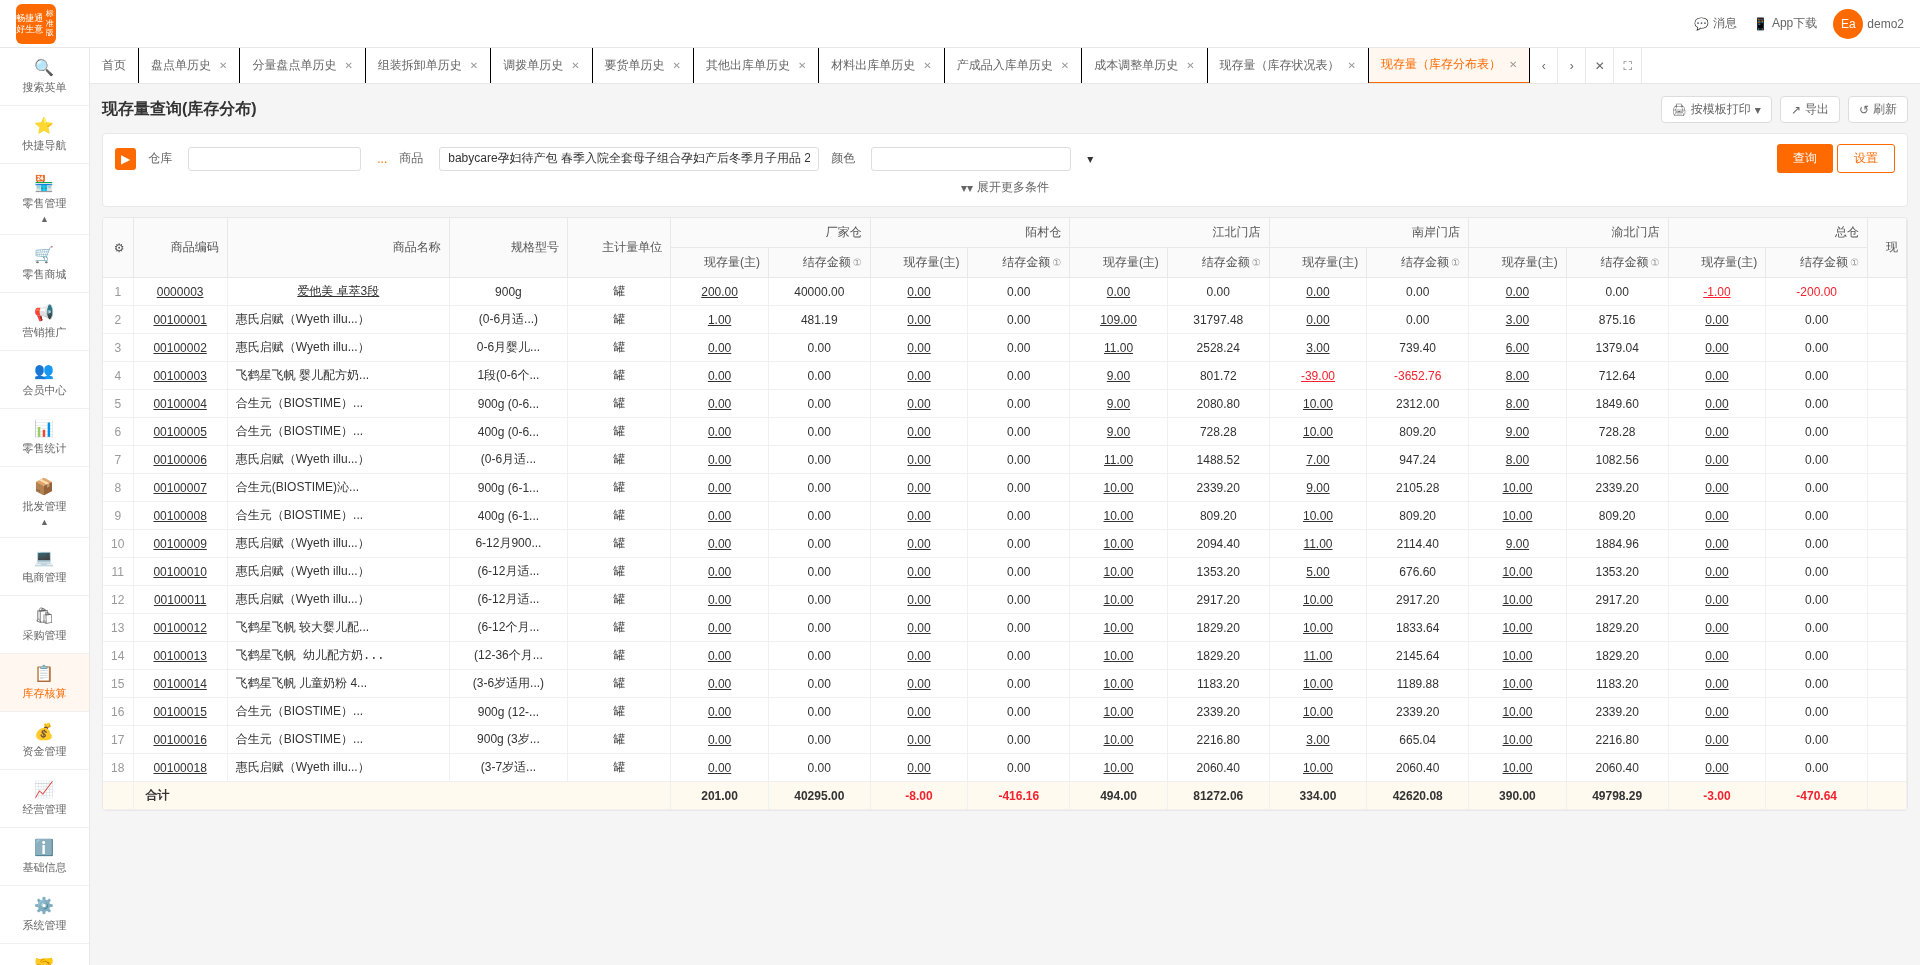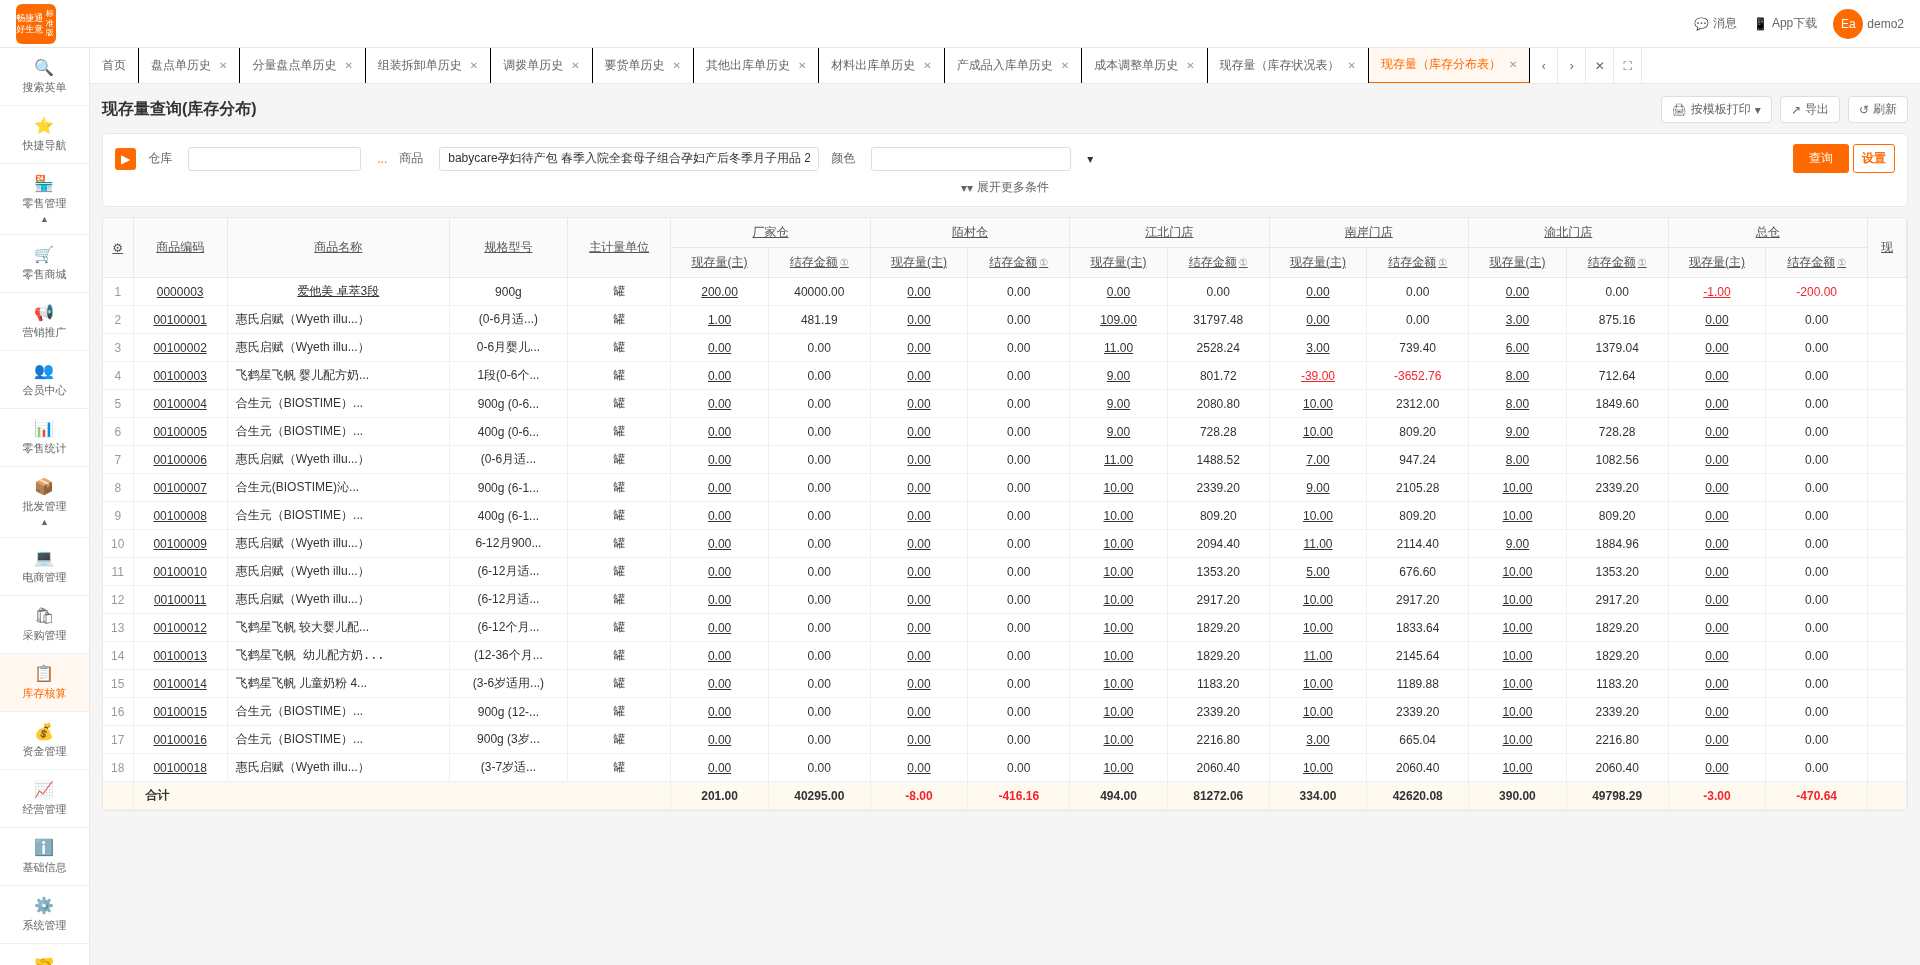--- a/index.html
+++ b/index.html
@@ -131,46 +131,45 @@
       color: #666; cursor: pointer; font-size: 12px;
       margin-top: 6px;
       justify-content: center;
     }
     .query-btn {
       background: #ff6a00; color: #fff; border: none;
       border-radius: 3px; padding: 5px 16px; cursor: pointer; font-size: 12px;
     }
     .settings-btn {
       background: #fff; color: #ff6a00; border: 1px solid #ff6a00;
-      border-radius: 3px; padding: 5px 8px; cursor: pointer; font-size: 12px; font-weight: bold;
+      border-radius: 3px; padding: 5px 16px; cursor: pointer; font-size: 12px;
     }
     .filter-btns { display: flex; flex-direction: row; gap: 4px; margin-left: auto; }
 
     
     .table-wrap {
       background: #fff;
       border: 1px solid #e8e8e8;
       border-radius: 4px;
       overflow-x: auto;
     }
     table {
       width: 100%;
       border-collapse: collapse;
       font-size: 12px;
     }
     thead tr th {
       background: #fafafa;
       border-bottom: 1px solid #e8e8e8;
       border-right: 1px solid #e8e8e8;
       padding: 6px 8px;
-      text-align: center;
+      text-align: right;
       font-weight: 500;
       white-space: nowrap;
       color: #555;
-      text-decoration: underline;
     }
     thead tr:first-child th { border-bottom: 1px solid #e8e8e8; }
     tbody tr td {
       border-bottom: 1px solid #f0f0f0;
       border-right: 1px solid #f0f0f0;
       padding: 5px 8px;
       text-align: center;
       white-space: nowrap;
     }
     tbody tr.total-row { background: #fffaf0; font-weight: bold; }

